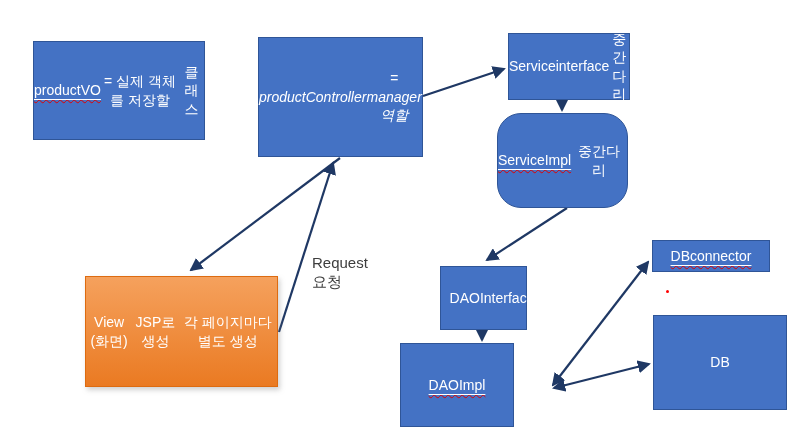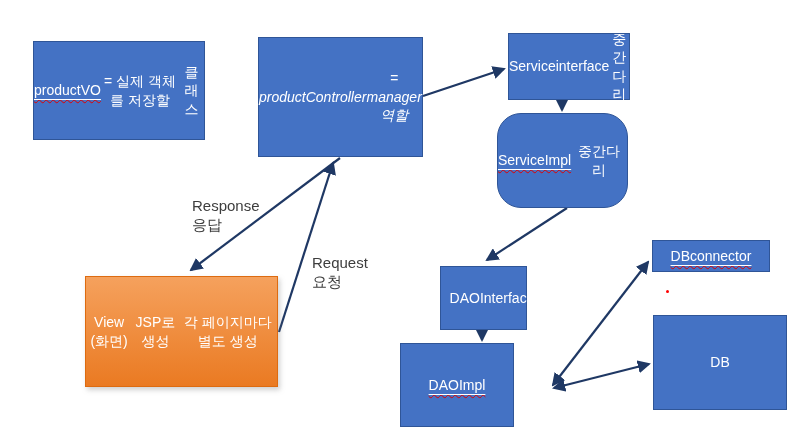--- a/index.html
+++ b/index.html
@@ -121,24 +121,20 @@
   <div class="box blue" style="left:653px; top:315px; width:134px; height:95px;">
     <div>DB</div>
   </div>
 
   <div class="box orange" style="left:85px; top:276px; width:193px; height:111px;">
     <div>View (화면)</div>
     <div>JSP로 생성</div>
     <div>각 페이지마다 별도 생성</div>
   </div>
 
-  <div class="flow-label" style="left:192px; top:196px;">
-    <div>Response</div>
-    <div>응답</div>
-  </div>
 
   <div class="flow-label" style="left:312px; top:253px;">
     <div>Request</div>
     <div>요청</div>
   </div>
 
   <div class="red-dot" style="left:666px; top:290px;"></div>
 
 </div>
 

